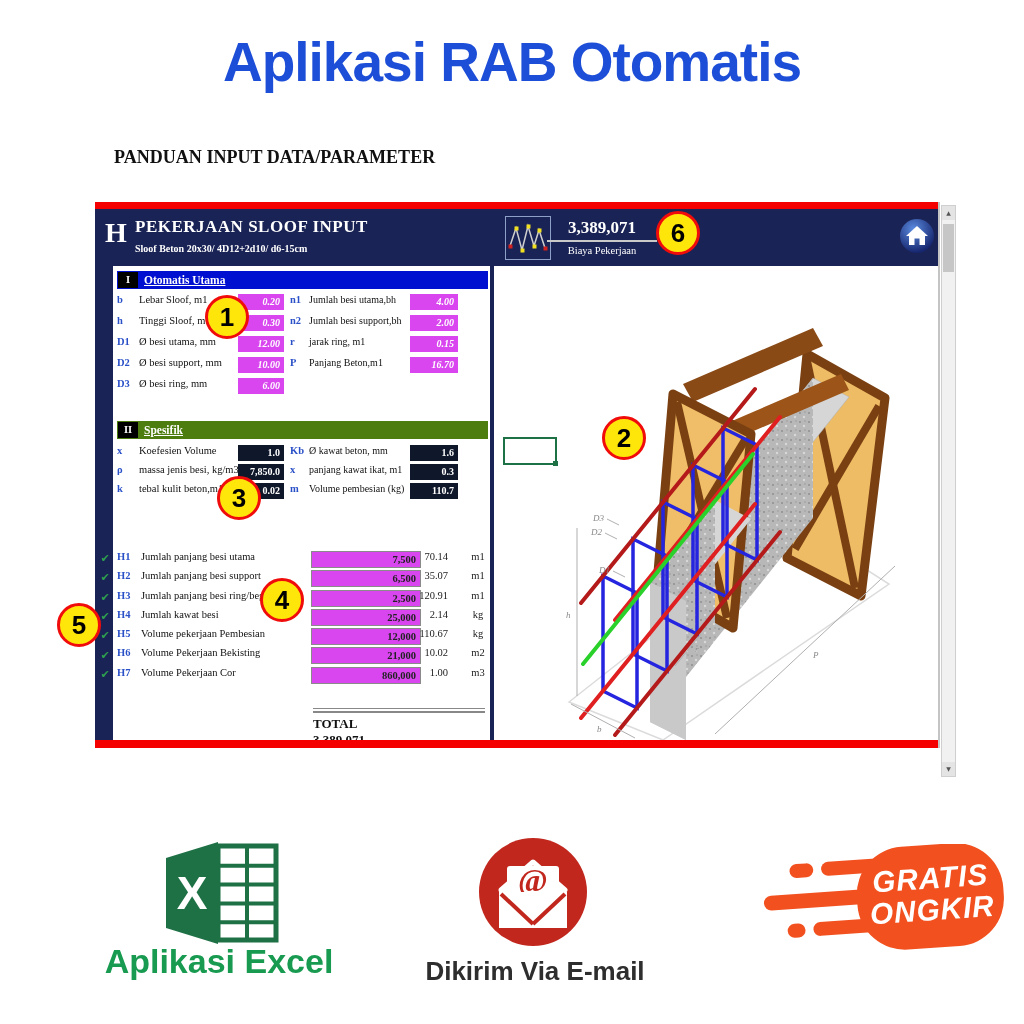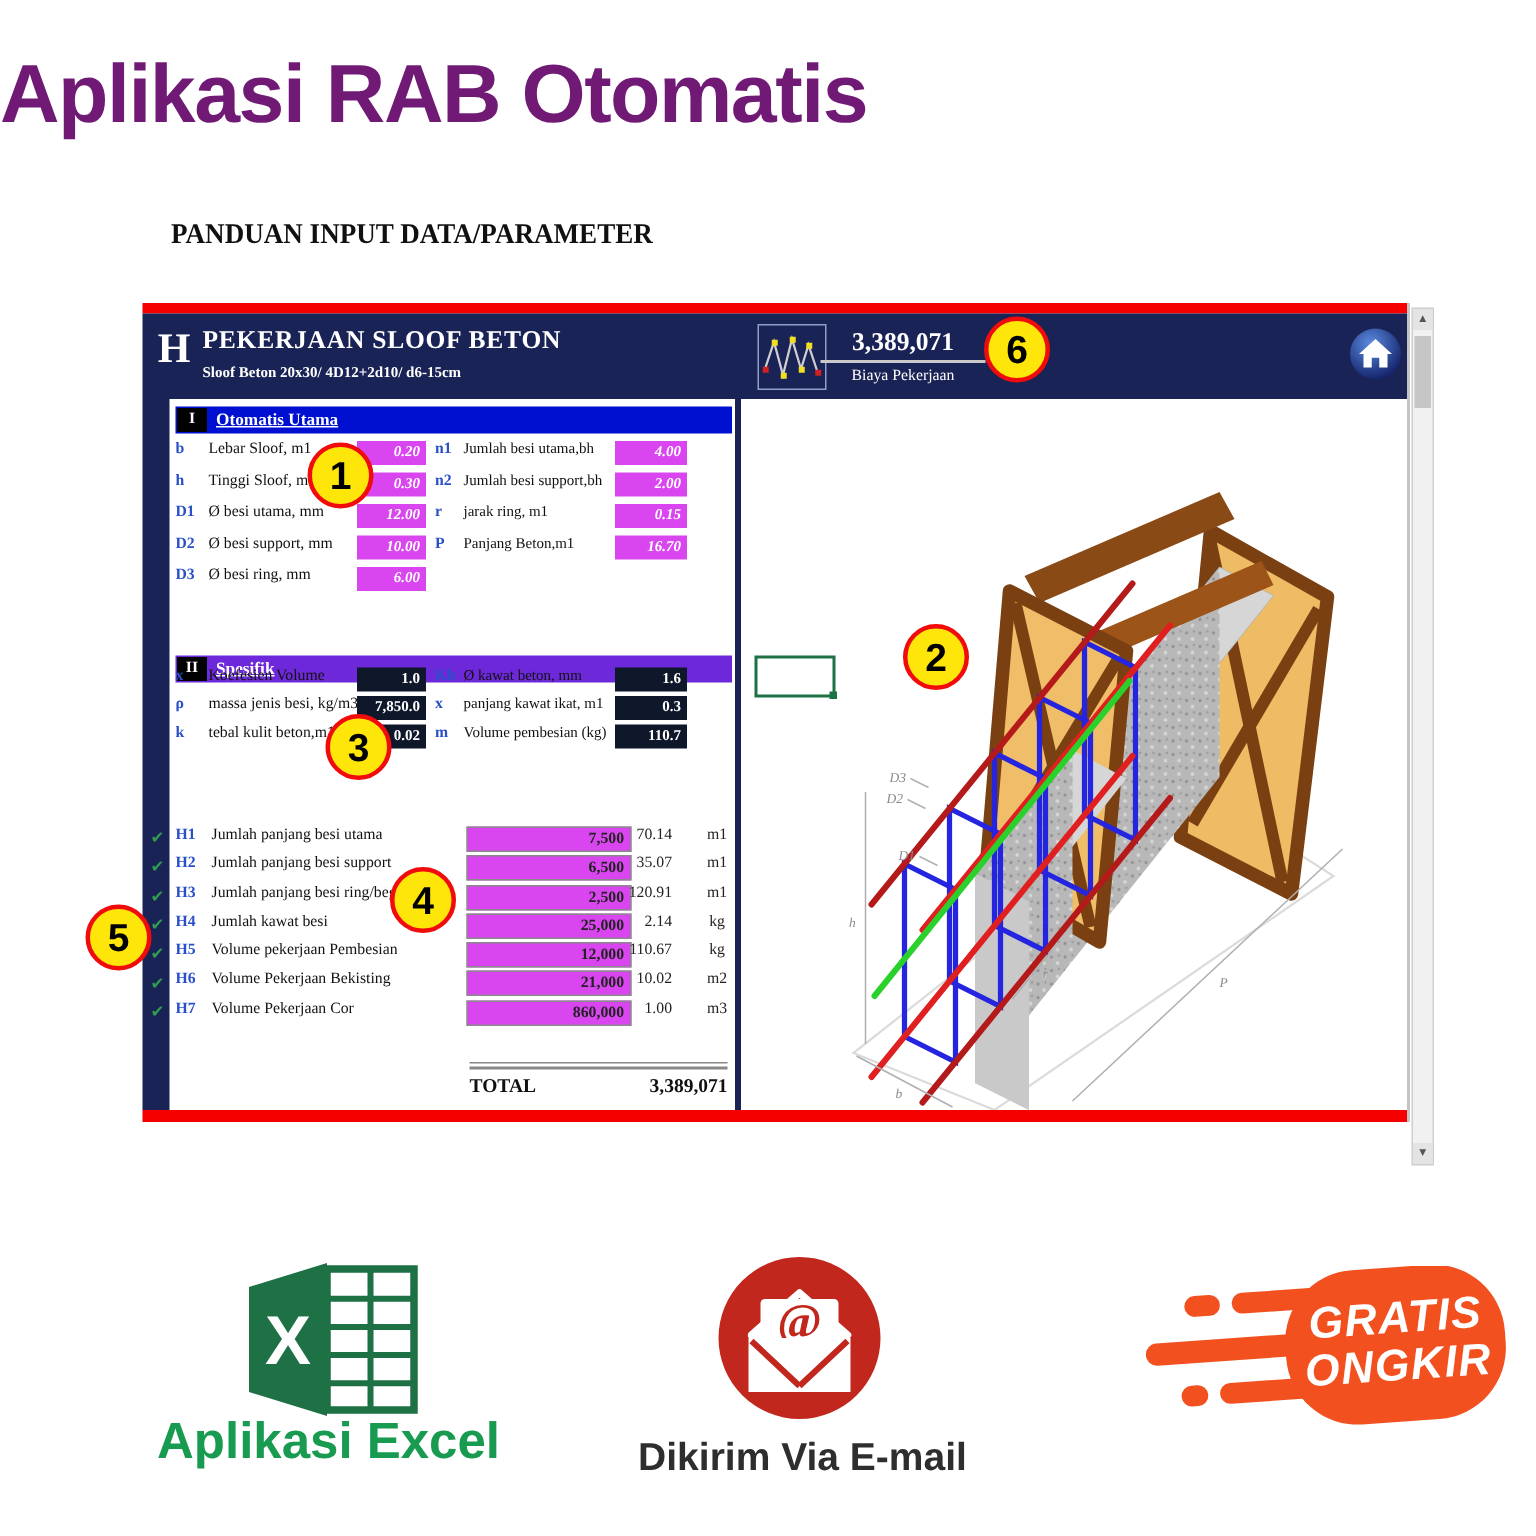--- a/index.html
+++ b/index.html
@@ -1,19 +1,19 @@
 <!DOCTYPE html>
 <html><head>
 <meta charset="utf-8">
 <style>
   html,body{margin:0;padding:0;}
   body{width:1024px;height:1024px;position:relative;background:#fff;font-family:"Liberation Sans",sans-serif;overflow:hidden;}
   .abs{position:absolute;}
   
-  .main-title{left:0;top:30px;width:1024px;text-align:left;font-size:55px;font-weight:bold;color:#701a75;letter-spacing:-1px;}
+  .main-title{left:0;top:30px;width:1024px;text-align:center;font-size:55px;font-weight:bold;color:#1d4ed8;letter-spacing:-1px;}
   .panduan{left:114px;top:146px;font-family:"Liberation Serif",serif;font-weight:bold;font-size:19px;color:#101010;transform:scaleX(.95);transform-origin:left;}
   
   .sheet{left:95px;top:202px;width:843px;height:546px;background:#fff;border-right:2px solid #c4c4c4;font-family:"Liberation Serif",serif;}
   .redbar{left:0;width:843px;background:#F40000;}
   .hdr{left:0;top:7px;width:843px;height:57px;background:#1A2355;color:#fff;}
   .hcell{left:8px;top:8px;width:26px;text-align:center;font-size:28px;font-weight:bold;}
   .htitle{left:40px;top:8px;font-size:17px;font-weight:bold;letter-spacing:.5px;}
   .hsub{left:40px;top:34px;font-size:10px;font-weight:bold;}
   .spark{left:410px;top:7px;width:44px;height:42px;border:1px solid #8FA0C8;}
   .cost{left:452px;top:9px;width:110px;text-align:center;}
@@ -21,21 +21,21 @@
   .cost-lbl{font-size:10.5px;padding-top:3px;text-align:center;}
   .homebtn{left:805px;top:10px;width:34px;height:34px;border-radius:50%;background:radial-gradient(circle at 40% 30%,#5B8BE0,#16266E 75%);}
   .sidebar{left:0;top:64px;width:18px;height:474px;background:#1A2355;}
   .panel-edge{left:395px;top:64px;width:4px;height:474px;background:#1A2355;}
   .check{left:2px;width:16px;color:#2E9E4F;font-size:11px;text-align:center;font-family:"DejaVu Sans",sans-serif;}
   
   .sbar{left:22px;width:371px;height:18px;display:flex;align-items:center;}
   .numbox{width:20px;height:16px;background:#000;color:#fff;font-size:10.5px;font-weight:bold;text-align:center;line-height:16px;margin:0 6px 0 1px;}
   .sbar-title{font-size:11.5px;font-weight:bold;text-decoration:underline;}
   .bar-blue{background:#0010D0;color:#fff;}
-  .bar-maroon{background:#6d28d9;color:#fff;margin-top:16px;}
+  .bar-maroon{background:#4d7c0f;color:#fff;}
   .bar-gray{background:#DCDCDC;color:#1A2355;}
   
   .prow{position:relative;height:21px;}
   .p2 .prow{height:19px;}
   .prow span{position:absolute;white-space:nowrap;font-size:10.5px;}
   .sym{left:0;color:#2A50C8;font-weight:bold;}
   .lbl{left:22px;color:#111;}
   .symR{left:173px;color:#2A50C8;font-weight:bold;}
   .lblR{left:192px;color:#111;font-size:10px !important;}
   .vbox{left:121px;width:42px;height:16px;text-align:right;padding-right:4px;font-weight:bold;color:#fff;font-size:10px !important;line-height:16px;}
@@ -45,21 +45,21 @@
   
   .rrow{position:relative;height:19.3px;}
   .rrow span{position:absolute;white-space:nowrap;font-size:10.5px;top:1px;}
   .code{left:0;width:22px;color:#2A50C8;font-weight:bold;}
   .rlbl{left:24px;color:#111;}
   .hbox{left:194px;width:104px;height:15px;border:1px solid #8a8a8a;background:#d946ef;text-align:right;padding-right:4px;font-weight:bold;color:#222;line-height:15px;}
   .rvol{left:287px;width:44px;text-align:right;color:#222;}
   .rsat{left:347px;width:28px;text-align:center;color:#222;}
   .colhdr{position:absolute;font-size:11px;font-weight:bold;text-align:center;color:#1A2355;}
   .total-line{left:218px;top:506px;width:172px;height:2px;border-top:1px solid #888;border-bottom:2px solid #888;}
-  .total-row{left:218px;top:514px;width:172px;display:flex;justify-content:space-between;font-weight:bold;font-size:13px;color:#111;}
+  .total-row{left:218px;top:514px;width:172px;display:flex;justify-content:space-between;font-weight:bold;font-size:13px;color:#111;flex-direction:column;}
   .selcell{left:408px;top:235px;width:50px;height:24px;border:2px solid #1E7145;background:#fff;}
   .selcell::after{content:"";position:absolute;right:-3px;bottom:-3px;width:5px;height:5px;background:#1E7145;}
   
   .scroll{left:941px;top:205px;width:13px;height:570px;background:#F1F1F1;border:1px solid #cfcfcf;}
   .sc-btn{left:0;width:13px;height:14px;background:#E4E4E4;color:#555;font-size:6px;text-align:center;line-height:14px;font-family:"DejaVu Sans",sans-serif;}
   .sc-thumb{left:1px;top:18px;width:11px;height:48px;background:#C6C6C6;}
   
   .callout{width:38px;height:38px;border-radius:50%;background:#FFE60A;border:3px solid #F10C0C;color:#000;font-size:26px;font-weight:bold;display:flex;align-items:center;justify-content:center;z-index:50;font-family:"Liberation Sans",sans-serif;}
   
   .excel-text{left:89px;top:942px;width:260px;text-align:center;font-size:34px;font-weight:bold;color:#189B51;}
@@ -69,21 +69,21 @@
 <body>
 
 <div class="abs main-title">Aplikasi RAB Otomatis</div>
 <div class="abs panduan">PANDUAN INPUT DATA/PARAMETER</div>
 
 <div class="abs sheet">
   <div class="abs redbar" style="top:0;height:7px;"></div>
 
   <div class="abs hdr">
     <div class="abs hcell">H</div>
-    <div class="abs htitle">PEKERJAAN SLOOF BETON</div>
+    <div class="abs htitle">PEKERJAAN SLOOF INPUT</div>
     <div class="abs hsub">Sloof Beton 20x30/ 4D12+2d10/ d6-15cm</div>
     <div class="abs spark">
       <svg width="42" height="40" viewBox="0 0 42 40">
         <polyline points="4,29 10,11 16,33 22,9 28,29 33,13 39,31" fill="none" stroke="#CFCFCF" stroke-width="1.5"></polyline>
         <rect x="2.5" y="27.5" width="4" height="4" fill="#D02020"></rect>
           <rect x="37.5" y="29.5" width="4" height="4" fill="#D02020"></rect>
         <rect x="8.5" y="9.5" width="4" height="4" fill="#F0E020"></rect>
           <rect x="14.5" y="31.5" width="4" height="4" fill="#F0E020"></rect>
         <rect x="20.5" y="7.5" width="4" height="4" fill="#F0E020"></rect>
           <rect x="26.5" y="27.5" width="4" height="4" fill="#F0E020"></rect>

